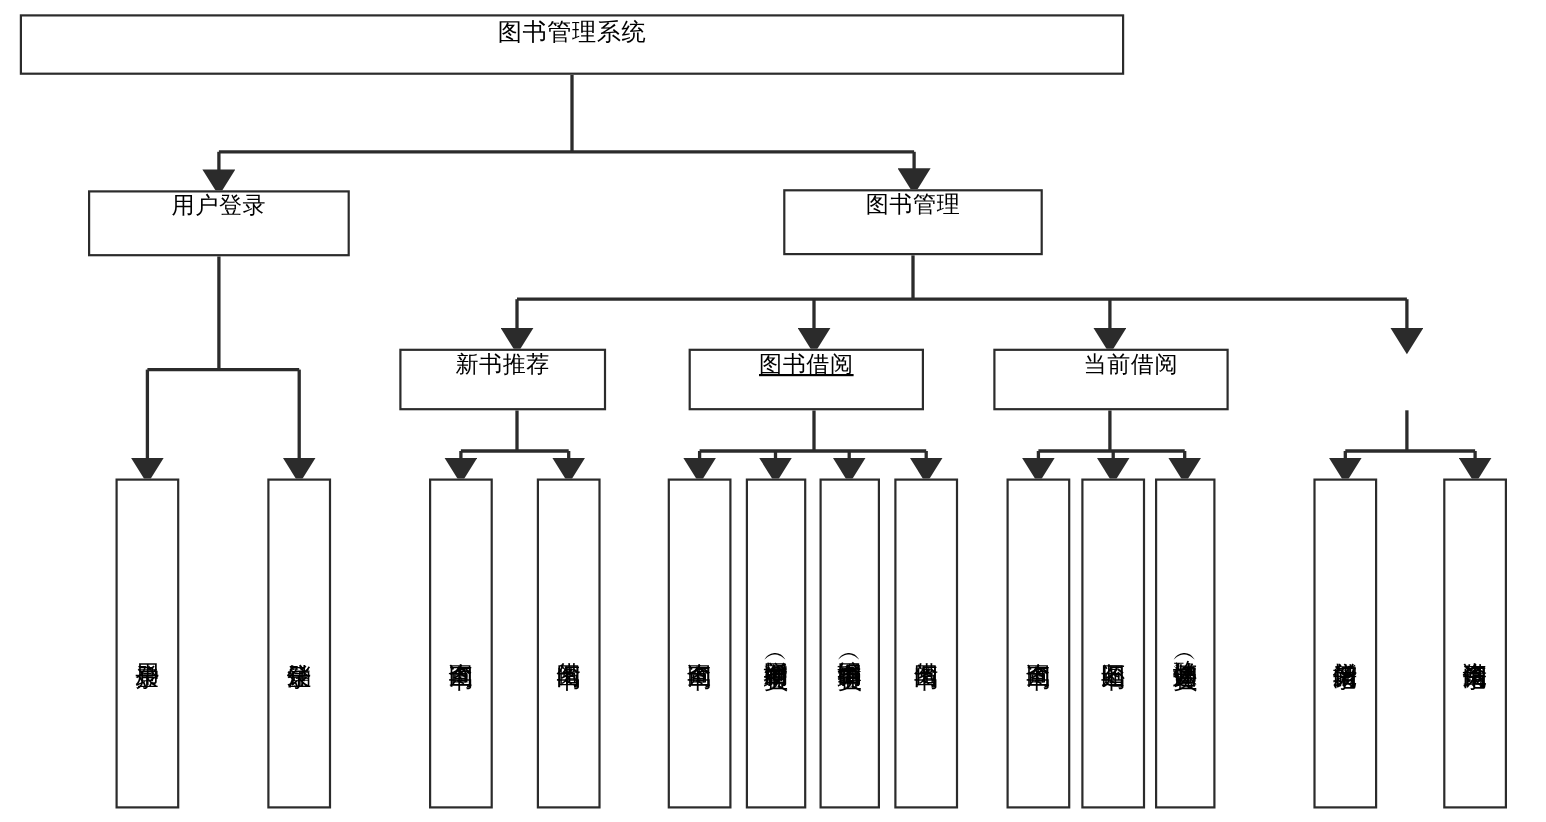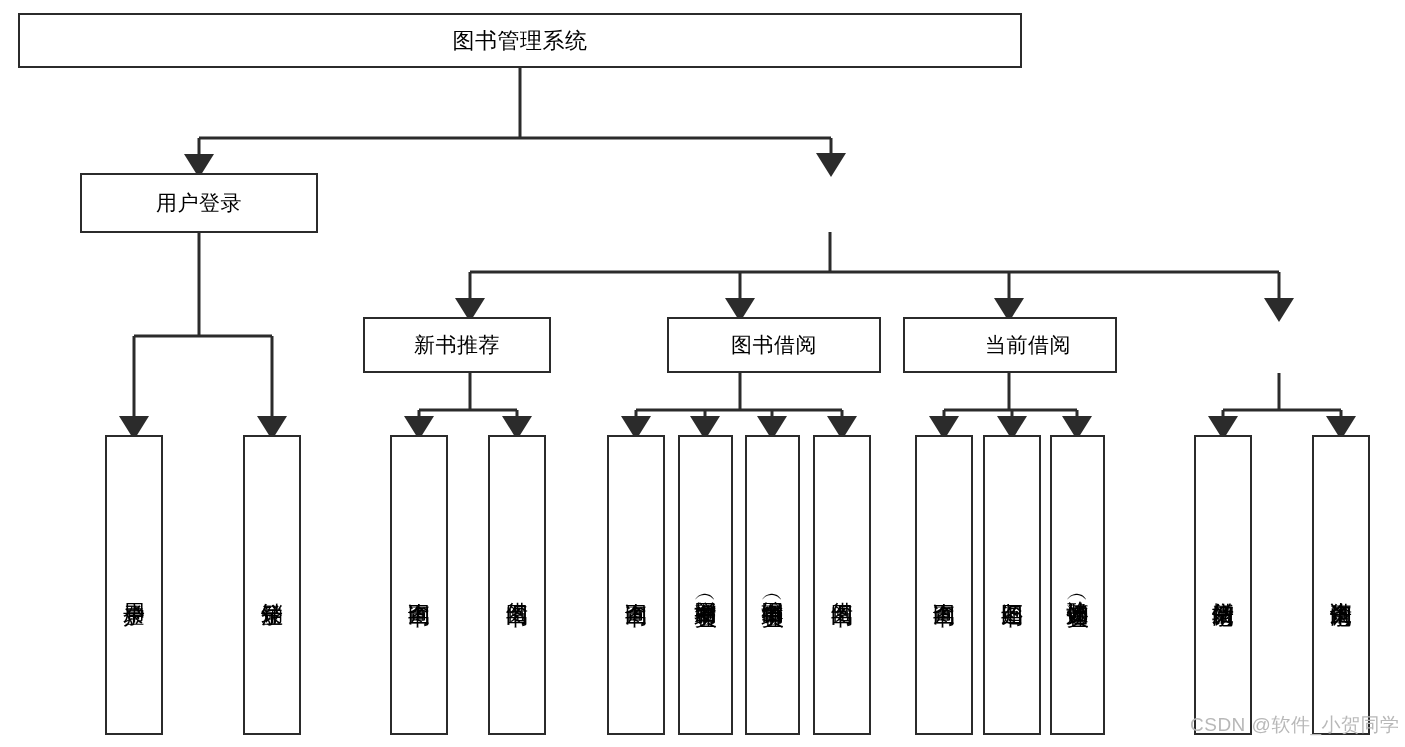--- a/index.html
+++ b/index.html
@@ -24,21 +24,21 @@
     width: 1405px;
     height: 747px;
     pointer-events: none;
   }
   .node {
     position: absolute;
     box-sizing: border-box;
     border: 2px solid #2b2b2b;
     background: #ffffff;
     display: flex;
-    align-items: center;
+    align-items: flex-start;
     justify-content: center;
     color: #000000;
     line-height: 1.25;
   }
   .node .label {
     display: block;
     text-align: center;
   }
   .node.horiz .label {
     font-size: 21px;
@@ -123,25 +123,28 @@
     </g>
   </svg>
 
   <div class="node root horiz" style="left:18px; top:13px; width:1004px; height:55px;">
     <span class="label">图书管理系统</span>
   </div>
 
   <div class="node horiz" style="left:80px; top:173px; width:238px; height:60px;">
     <span class="label">用户登录</span>
   </div>
+  <div class="node horiz" style="left:712px; top:172px; width:236px; height:60px;">
+    <span class="label">图书管理</span>
+  </div>
 
   <div class="node horiz" style="left:363px; top:317px; width:188px; height:56px;">
     <span class="label">新书推荐</span>
   </div>
-  <div class="node horiz" style="left:667px; top:317px; width:214px; height:56px;">
+  <div class="node horiz" style="left:626px; top:317px; width:214px; height:56px;text-decoration:underline;">
     <span class="label">图书借阅</span>
   </div>
   <div class="node horiz" style="left:903px; top:317px; width:214px; height:56px;padding-left:36px;">
     <span class="label">当前借阅</span>
   </div>
 
   <div class="node vert" style="left:105px; top:435px; width:58px; height:300px;">
     <span class="label">用户登录</span>
   </div>
   <div class="node vert" style="left:243px; top:435px; width:58px; height:300px;">
@@ -178,15 +181,14 @@
     <span class="label">确认归还（管理员）</span>
   </div>
 
   <div class="node vert" style="left:1194px; top:435px; width:58px; height:300px;">
     <span class="label">新增借阅记录</span>
   </div>
   <div class="node vert" style="left:1312px; top:435px; width:58px; height:300px;">
     <span class="label">查询借阅记录</span>
   </div>
 
-  <div class="watermark" style="left:1190px; top:712px;">CSDN @软件_小贺同学</div>
 
 </div>
 
 </body></html>

